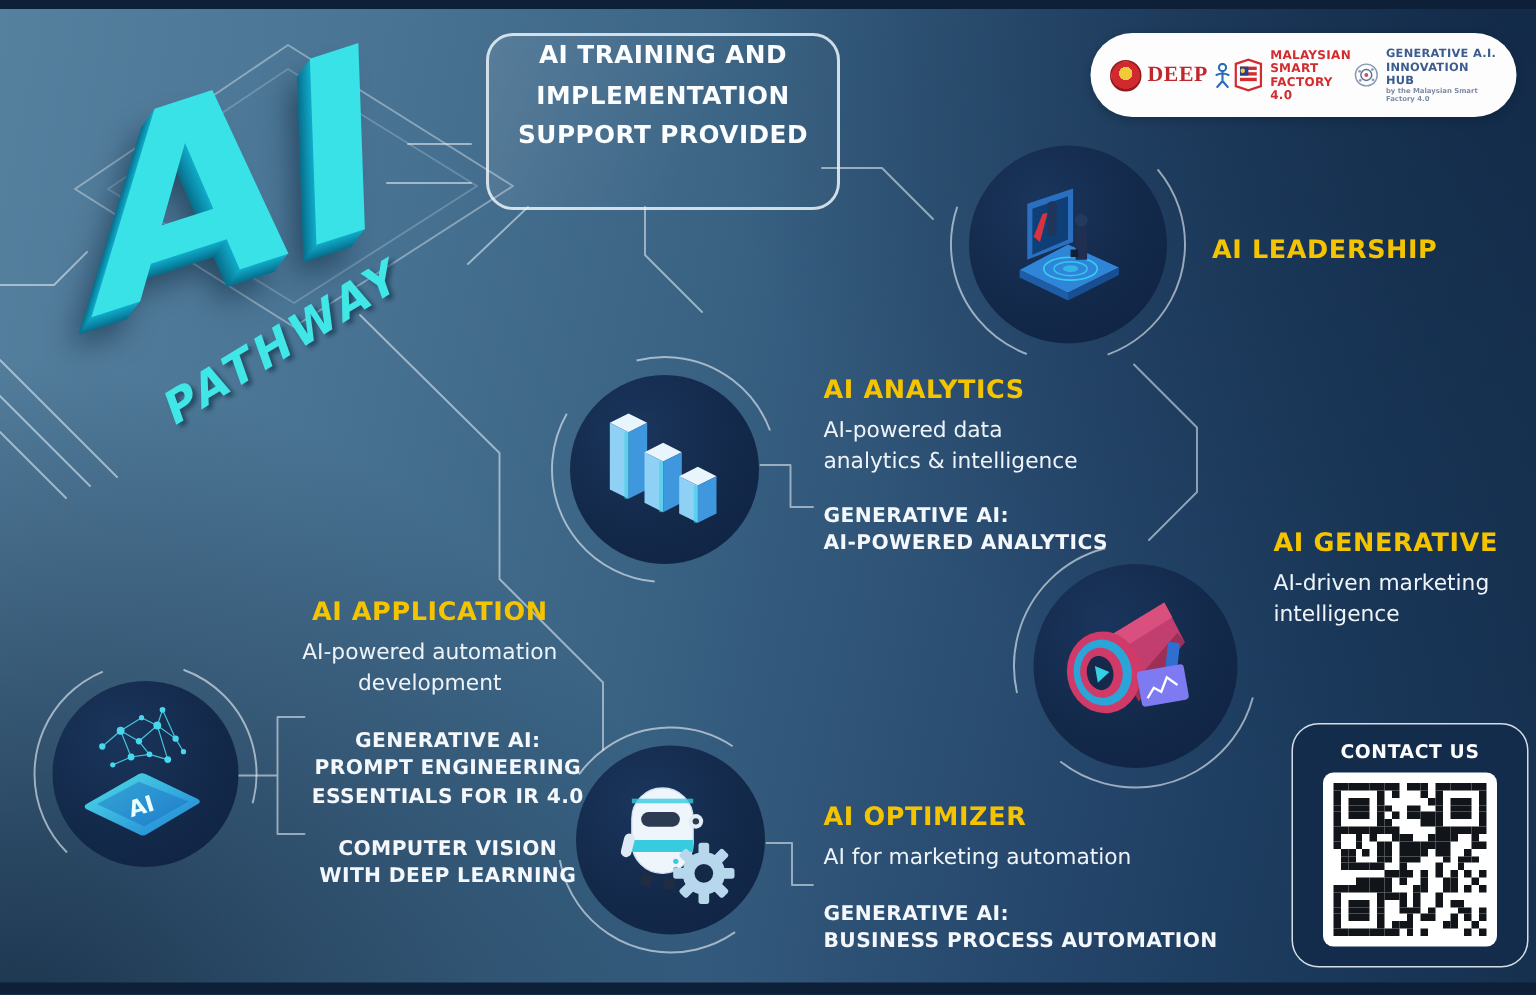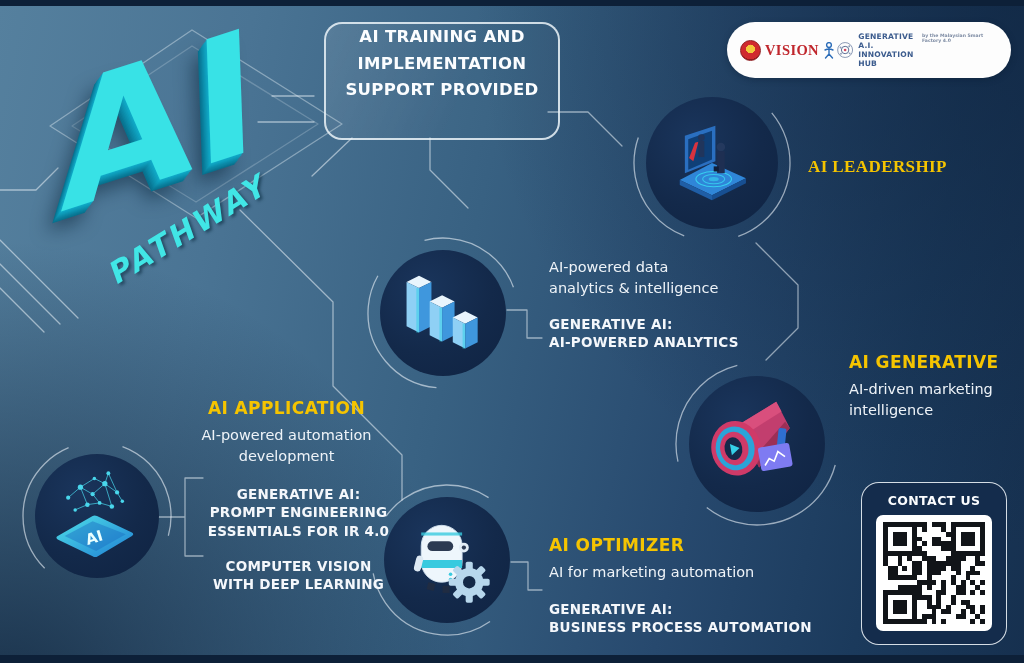--- a/index.html
+++ b/index.html
@@ -53,42 +53,42 @@
     background:#fdfdfd;border-radius:28px;display:flex;align-items:center;
     justify-content:space-between;padding:0 13px;box-sizing:border-box;box-shadow:0 2px 6px rgba(10,25,45,.35);
   }
   .partner{display:flex;align-items:center;gap:4px;}
   .shrdc-emblem{width:21px;height:21px;border-radius:50%;
     background:radial-gradient(circle at 50% 42%,#f3c93c 0 30%,#d02a2e 31% 70%,#8f1b1e 71% 100%);
     border:1px solid #8f1b1e;box-sizing:border-box;}
   .shrdc-label{font-family:"Liberation Serif","DejaVu Serif",serif;font-weight:700;
     font-size:14.5px;color:#c0272d;letter-spacing:.4px;}
   .msf-label{font-size:8px;font-weight:800;line-height:1.15;color:#d42b2f;white-space:pre-line;letter-spacing:.2px;}
-  .gaih-text{display:flex;flex-direction:row;}
+  .gaih-text{display:flex;flex-direction:column;}
   .gaih-label{font-size:7.6px;font-weight:800;line-height:1.2;color:#3c5c8e;white-space:pre-line;letter-spacing:.2px;}
   .gaih-sub{font-size:4.6px;font-weight:700;color:#7d8ba3;margin-top:1.5px;}
 
   
   .icon-circle{position:absolute;border-radius:50%;z-index:2;
     background:radial-gradient(circle at 36% 30%,#1a355c 0%,#13294a 55%,#0f2342 100%);
     display:flex;align-items:center;justify-content:center;}
   .icon-circle svg{display:block;}
 
   
   .section{position:absolute;z-index:3;}
   .section-title{font-size:17px;font-weight:800;color:var(--accent-yellow,#F5C400);letter-spacing:.4px;}
   .section-desc{margin-top:7px;font-size:14.5px;font-weight:500;color:#eef3f8;
     line-height:1.42;white-space:pre-line;}
   .course{margin-top:17px;font-size:13.5px;font-weight:700;color:#f4f7fb;
     line-height:1.35;letter-spacing:.25px;white-space:pre-line;}
   .course + .course{}
 
   
   .contact-card{
-    position:absolute;left:861px;top:482px;width:146px;height:163px;z-index:4;
+    position:absolute;left:861px;top:482px;width:158px;height:163px;z-index:4;
     background:#142c4c;border:1.6px solid rgba(240,246,251,.88);border-radius:18px;
     display:flex;flex-direction:column;align-items:center;padding-top:10px;box-sizing:border-box;
   }
   .contact-label{color:#fbfdff;font-size:12.5px;font-weight:800;letter-spacing:.4px;}
   .qr-box{margin-top:7px;width:116px;height:116px;background:#ffffff;border-radius:7px;
     padding:7px;box-sizing:border-box;}
   .qr-grid{width:100%;height:100%;display:grid;
     grid-template-columns:repeat(21,1fr);grid-template-rows:repeat(21,1fr);}
   .qm{background:#111418;}
 </style>
@@ -139,25 +139,38 @@
 
   <div class="banner">
     <div class="banner-text">AI TRAINING AND
 IMPLEMENTATION
 SUPPORT PROVIDED</div>
   </div>
 
   <div class="partners">
     <div class="partner">
       <span class="shrdc-emblem"></span>
-      <span class="shrdc-label">VISION</span>
+      <span class="shrdc-label">DEEP</span>
       <svg width="13" height="17" viewBox="0 0 13 17">
         <circle cx="6" cy="3" r="2.4" fill="none" stroke="#2b6cb8" stroke-width="1.4"></circle>
         <path d="M2,8 Q6,6 10,8 M6,6 V12 M6,12 L2.5,16 M6,12 L9.5,16" fill="none" stroke="#2b6cb8" stroke-width="1.4" stroke-linecap="round"></path>
       </svg>
+    </div>
+    <div class="partner">
+      <svg width="22" height="24" viewBox="0 0 22 24">
+        <path d="M2,4 L11,1 L20,4 V20 L11,23 L2,20 Z" fill="none" stroke="#d42b2f" stroke-width="1.6"></path>
+        <rect x="5" y="6" width="12" height="2.4" fill="#d42b2f"></rect>
+        <rect x="5" y="10" width="12" height="2.4" fill="#d42b2f"></rect>
+        <rect x="5" y="14" width="12" height="2.4" fill="#d42b2f"></rect>
+        <rect x="5" y="6" width="6" height="6.4" fill="#2b3f8f"></rect>
+        <circle cx="7" cy="9" r="1.6" fill="#f3c93c"></circle>
+      </svg>
+      <span class="msf-label">MALAYSIAN
+SMART
+FACTORY 4.0</span>
     </div>
     <div class="partner">
       <svg width="22" height="22" viewBox="0 0 22 22">
         <circle cx="11" cy="11" r="9" fill="none" stroke="#8a99b5" stroke-width="1.2"></circle>
         <circle cx="11" cy="11" r="4.5" fill="none" stroke="#5c7096" stroke-width="1.2"></circle>
         <circle cx="11" cy="11" r="1.6" fill="#d4495f"></circle>
         <circle cx="5.5" cy="8" r="1.1" fill="#8a99b5"></circle>
         <circle cx="16" cy="6.5" r="1.1" fill="#8a99b5"></circle>
         <circle cx="16.5" cy="15" r="1.1" fill="#8a99b5"></circle>
         <circle cx="6" cy="15.5" r="1.1" fill="#8a99b5"></circle>
@@ -181,21 +194,21 @@
       <polygon points="28,86 66,104 66,110 28,92" fill="#1f5ea6"></polygon>
       <polygon points="66,104 106,84 106,90 66,110" fill="#174f92"></polygon>
       <ellipse cx="68" cy="85" rx="21" ry="9" fill="none" stroke="#37d6f2" stroke-width="1.3" opacity=".9"></ellipse>
       <ellipse cx="68" cy="85" rx="13" ry="5.5" fill="none" stroke="#37d6f2" stroke-width="1.2" opacity=".8"></ellipse>
       <ellipse cx="68" cy="85" rx="6" ry="2.6" fill="#37d6f2" opacity=".6"></ellipse>
       <rect x="72" y="52" width="9" height="26" fill="#1e2f52"></rect>
       <circle cx="76.5" cy="47" r="5" fill="#24395e"></circle>
       <rect x="68" y="70" width="6" height="6" fill="#101e38"></rect>
     </svg>
   </div>
-  <div class="section" style="left:808px;top:157px;width:212px;font-family:Liberation Serif, serif;">
+  <div class="section" style="left:808px;top:157px;width:212px;">
     <div class="section-title">AI LEADERSHIP</div>
   </div>
 
   <div class="icon-circle" style="left:380px;top:250px;width:126px;height:126px;">
     <svg width="112" height="112" viewBox="0 0 126 126">
       <g>
         <polygon points="22,28 36,21 50,28 36,35" fill="#e9f5fd"></polygon>
         <polygon points="22,28 22,78 36,85 36,35" fill="#8fd0f5"></polygon>
         <polygon points="36,35 50,28 50,78 36,85" fill="#3f97dd"></polygon>
         <rect x="33" y="35" width="3" height="50" fill="#35d0e8" opacity=".55"></rect>
@@ -208,20 +221,21 @@
       </g>
       <g>
         <polygon points="74,68 88,61 102,68 88,75" fill="#e9f5fd"></polygon>
         <polygon points="74,68 74,96 88,103 88,75" fill="#8fd0f5"></polygon>
         <polygon points="88,75 102,68 102,96 88,103" fill="#3f97dd"></polygon>
         <rect x="85" y="75" width="3" height="28" fill="#35d0e8" opacity=".55"></rect>
       </g>
     </svg>
   </div>
   <div class="section" style="left:549px;top:250px;width:225px;">
+    <div class="section-title">AI ANALYTICS</div>
     <div class="section-desc">AI-powered data
 analytics &amp; intelligence</div>
     <div class="course">GENERATIVE AI:
 AI-POWERED ANALYTICS</div>
   </div>
 
   <div class="icon-circle" style="left:689px;top:376px;width:136px;height:136px;">
     <svg width="120" height="120" viewBox="0 0 136 136">
       <g transform="rotate(-10 60 70)">
         <polygon points="52,44 98,26 108,58 66,96" fill="#c23e6e"></polygon>

